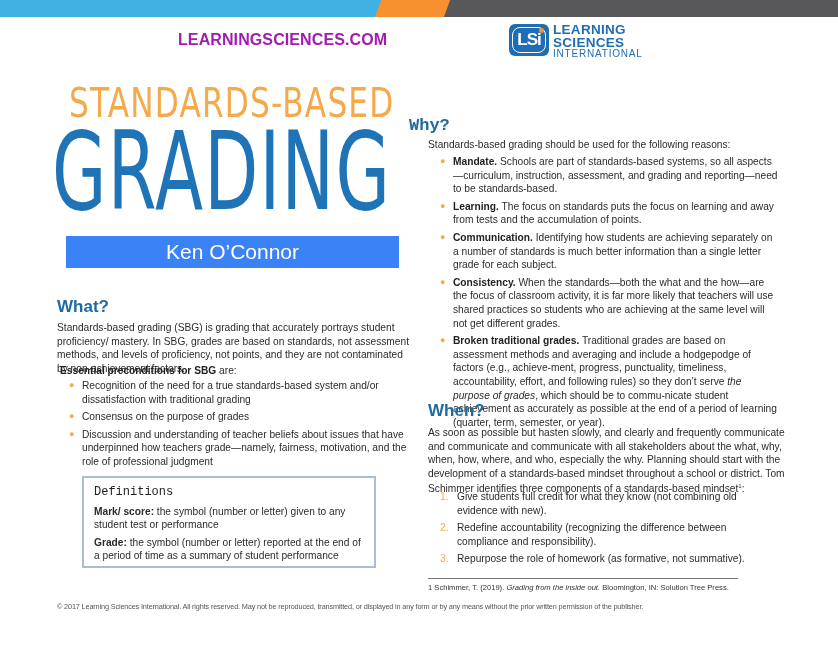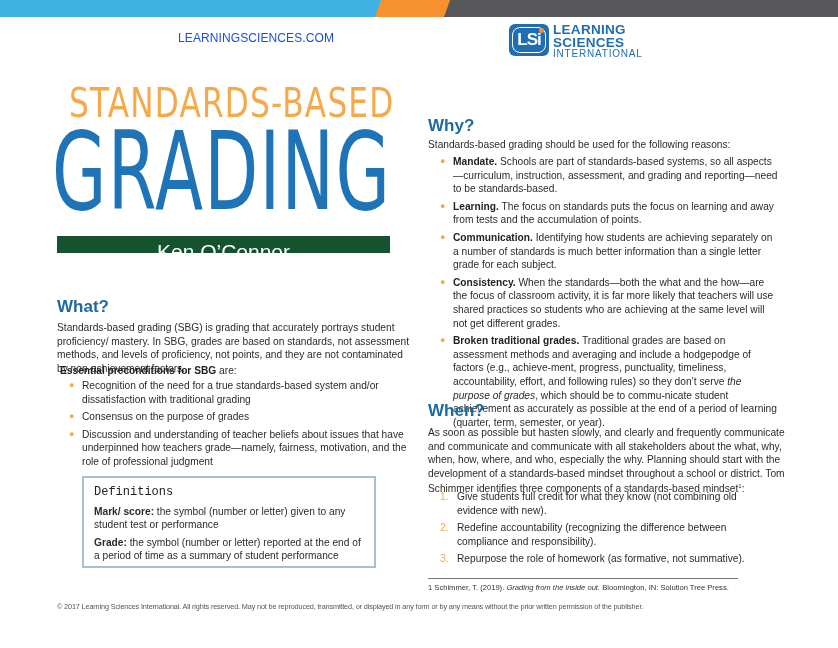--- a/index.html
+++ b/index.html
@@ -4,38 +4,38 @@
 <style>
   * { box-sizing: border-box; margin: 0; padding: 0; }
   html, body { width: 838px; height: 648px; background: #ffffff; overflow: hidden; }
   body { position: relative; font-family: "Liberation Sans", sans-serif; color: #2b2b2b; }
 
   .topbar { position: absolute; left: 0; top: 0; width: 838px; height: 17px; overflow: hidden; }
   .topbar .blue { position: absolute; left: 0; top: 0; width: 400px; height: 17px; background: #3fb1e3; }
   .topbar .orange { position: absolute; left: 378px; top: 0; width: 70px; height: 17px; background: #f7902f; transform: skewX(-20deg); }
   .topbar .gray { position: absolute; left: 447px; top: 0; width: 420px; height: 17px; background: #58585b; transform: skewX(-20deg); }
 
-  .site-url { position: absolute; left: 178px; top: 31px; font-size: 12px; font-weight: normal; color: #1d4ed8; letter-spacing: 0.1px; }
+  .site-url { position: absolute; left: 178px; top: 31px; font-size: 16px; font-weight: bold; color: #a21caf; letter-spacing: 0.1px; }
 
   .logo { position: absolute; left: 509px; top: 23px; width: 150px; height: 40px; }
   .logo-badge { position: absolute; left: 0; top: 1px; width: 40px; height: 32px; background: #1f6db3; border-radius: 6px; }
   .logo-badge-inner { position: absolute; left: 3px; top: 3px; width: 34px; height: 26px; border: 1.5px solid #ffffff; border-radius: 8px; color: #fff; font-weight: bold; font-size: 17px; line-height: 23px; text-align: center; letter-spacing: -1px; }
   .logo-dot { position: absolute; left: 30px; top: 4px; width: 5px; height: 5px; background: #f7902f; border-radius: 50%; }
   .logo-text { position: absolute; left: 44px; top: 0; color: #1f6db3; }
   .logo-line1, .logo-line2 { font-size: 13.5px; font-weight: bold; line-height: 13px; letter-spacing: 0.3px; }
   .logo-line3 { font-size: 10px; line-height: 10px; letter-spacing: 0.8px; color: #1f6db3; }
 
   .title-top { position: absolute; left: 69px; top: 80px; font-family: "DejaVu Sans", sans-serif; font-size: 40px; color: #f5a94a; font-weight: normal; letter-spacing: 1.5px; transform: scaleX(0.78); transform-origin: left top; white-space: nowrap; }
   .title-main { position: absolute; left: 52px; top: 118px; font-family: "DejaVu Sans", sans-serif; font-size: 108px; line-height: 108px; color: #1f73b7; font-weight: normal; letter-spacing: 2px; transform: scaleX(0.65); transform-origin: left top; white-space: nowrap; }
-  .author-bar { position: absolute; left: 57px; top: 236px; width: 333px; height: 17px; background: #14532d; }
+  .author-bar { position: absolute; left: 66px; top: 236px; width: 333px; height: 32px; background: #3b82f6; }
   .author-name { display: block; text-align: center; color: #ffffff; font-size: 21px; line-height: 32px; }
 
   h2.section { position: absolute; font-size: 17px; font-weight: bold; color: #1f6aa0; }
   .what-h { left: 57px; top: 297px; }
-  .why-h { left: 428px; top: 116px; }
+  .why-h { left: 409px; top: 116px; font-family: Liberation Mono, monospace; }
   .when-h { left: 428px; top: 401px; }
 
   .para { position: absolute; font-size: 10.2px; line-height: 13.6px; color: #2b2b2b; }
   .what-p { left: 57px; top: 321px; width: 355px; }
   .what-pre { left: 60px; top: 364px; width: 340px; }
   .what-pre b { font-weight: bold; color: #222; }
 
   ul.bullets { position: absolute; list-style: none; font-size: 10.2px; line-height: 13.6px; color: #2b2b2b; }
   ul.bullets li { position: relative; padding-left: 15px; margin-bottom: 4px; }
   ul.bullets li .bullet { position: absolute; left: 2px; top: 0; color: #f5a94a; font-size: 9px; }

